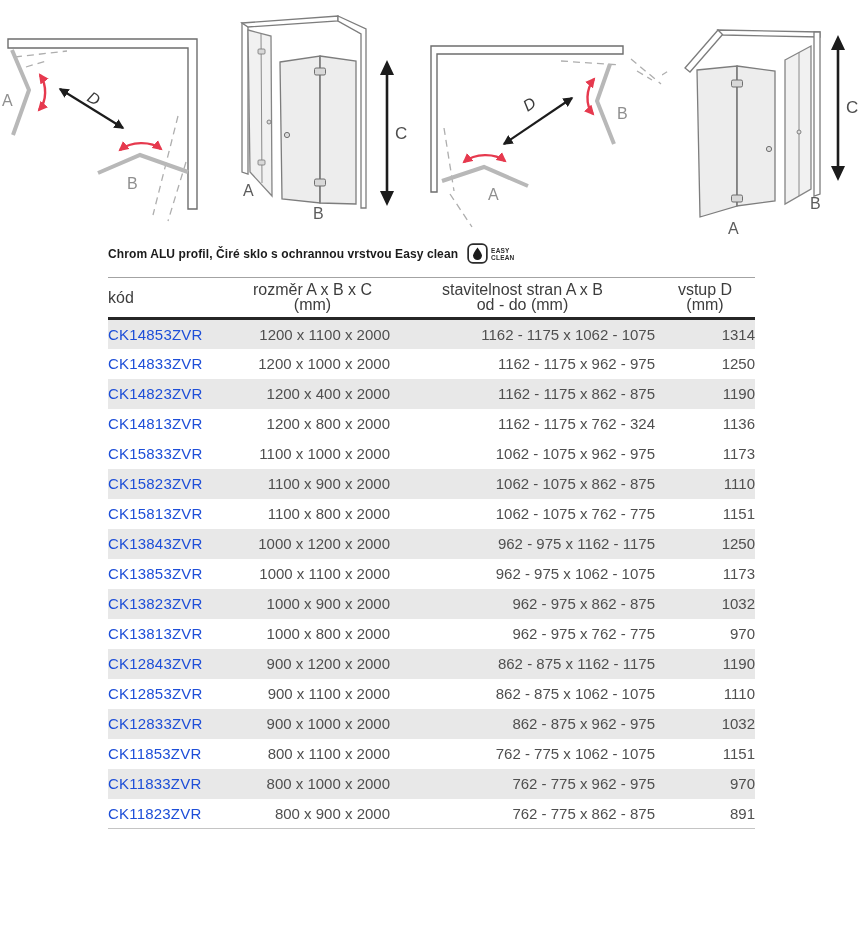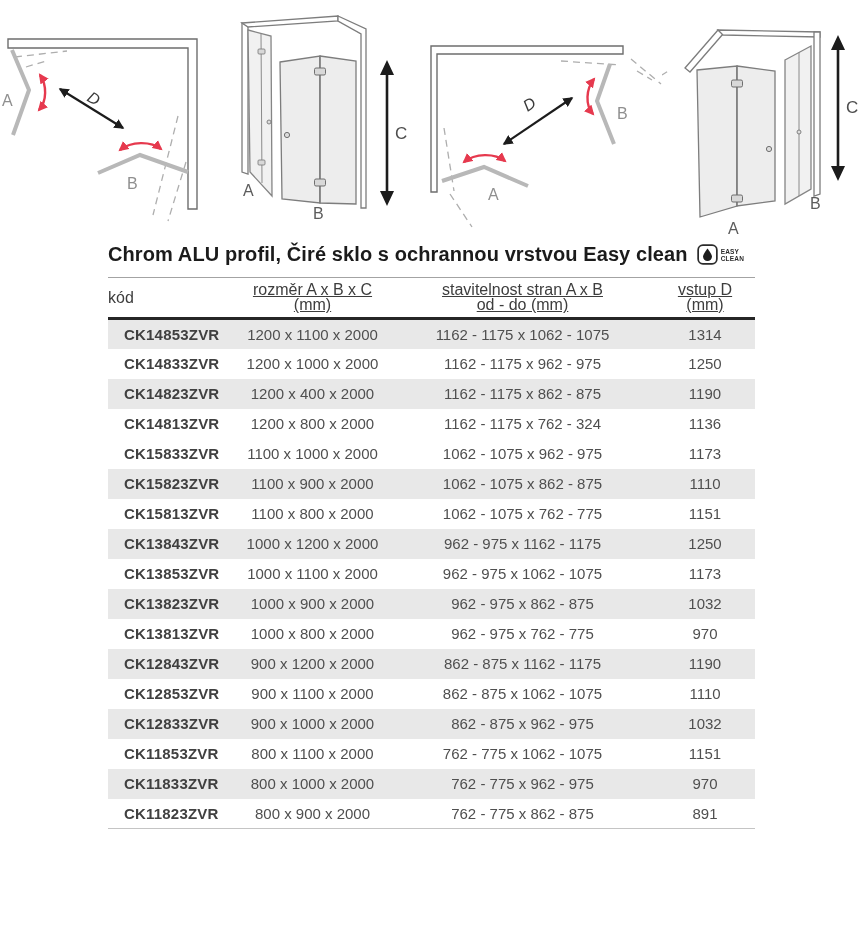--- a/index.html
+++ b/index.html
@@ -9,39 +9,39 @@
 
   
   .diag{position:absolute;}
   #diag1{left:0px;top:8px;}
   #diag2{left:228px;top:5px;}
   #diag3{left:418px;top:8px;}
   #diag4{left:662px;top:5px;}
 
   
   .title-row{position:absolute;left:108px;top:243px;display:flex;align-items:center;gap:9px;}
-  .page-title{font-size:20px;font-weight:bold;color:#1b1b1b;letter-spacing:.1px;}
+  .page-title{font-size:12px;font-weight:bold;color:#1b1b1b;letter-spacing:.1px;}
   .ec-badge{display:inline-flex;align-items:center;gap:3px;}
   .ec-icon{width:21px;height:21px;display:block;}
   .ec-text{display:flex;flex-direction:column;justify-content:center;
            font-size:6.5px;line-height:7px;font-weight:bold;color:#2b2b2b;letter-spacing:.2px;}
 
   
   .spec-table{position:absolute;left:108px;top:277px;width:647px;border-collapse:collapse;table-layout:fixed;}
   .spec-table thead th{border-top:1px solid #a3a3a3;border-bottom:3px solid #262626;
         font-weight:normal;font-size:16px;color:#3d3d3d;vertical-align:middle;
         padding:4px 0 5px 0;line-height:15px;}
   th.h-left{text-align:left;padding-left:2px;}
-  th.h-center{text-align:center;text-decoration:underline;}
+  th.h-center{text-align:center;}
   .spec-table tbody tr{height:30px;}
   .spec-table tbody tr.alt{background:#e8e8e8;}
   .spec-table tbody tr:last-child td{border-bottom:1px solid #c4c4c4;}
   .spec-table td{font-size:15px;color:#4f4f4f;vertical-align:middle;padding:0;}
-  td.c-code{font-weight:bold;color:#404040;text-align:left;padding-left:16px;letter-spacing:.2px;}
-  td.c-size,td.c-adjust,td.c-entry{text-align:center;}
+  td.c-code{font-weight:normal;color:#1d4ed8;text-align:left;padding-left:0;letter-spacing:.2px;}
+  td.c-size,td.c-adjust,td.c-entry{text-align:right;}
 </style>
 </head>
 <body>
 
 <div class="page">
 
   <svg id="diag1" class="diag" width="215" height="232" viewBox="0 0 215 232">
     <defs>
       <marker id="ab1" markerUnits="userSpaceOnUse" markerWidth="12" markerHeight="10" refX="8.5" refY="5" orient="auto-start-reverse">
         <path d="M0,0 L10,5 L0,10 Z" fill="#1c1c1c"></path>

